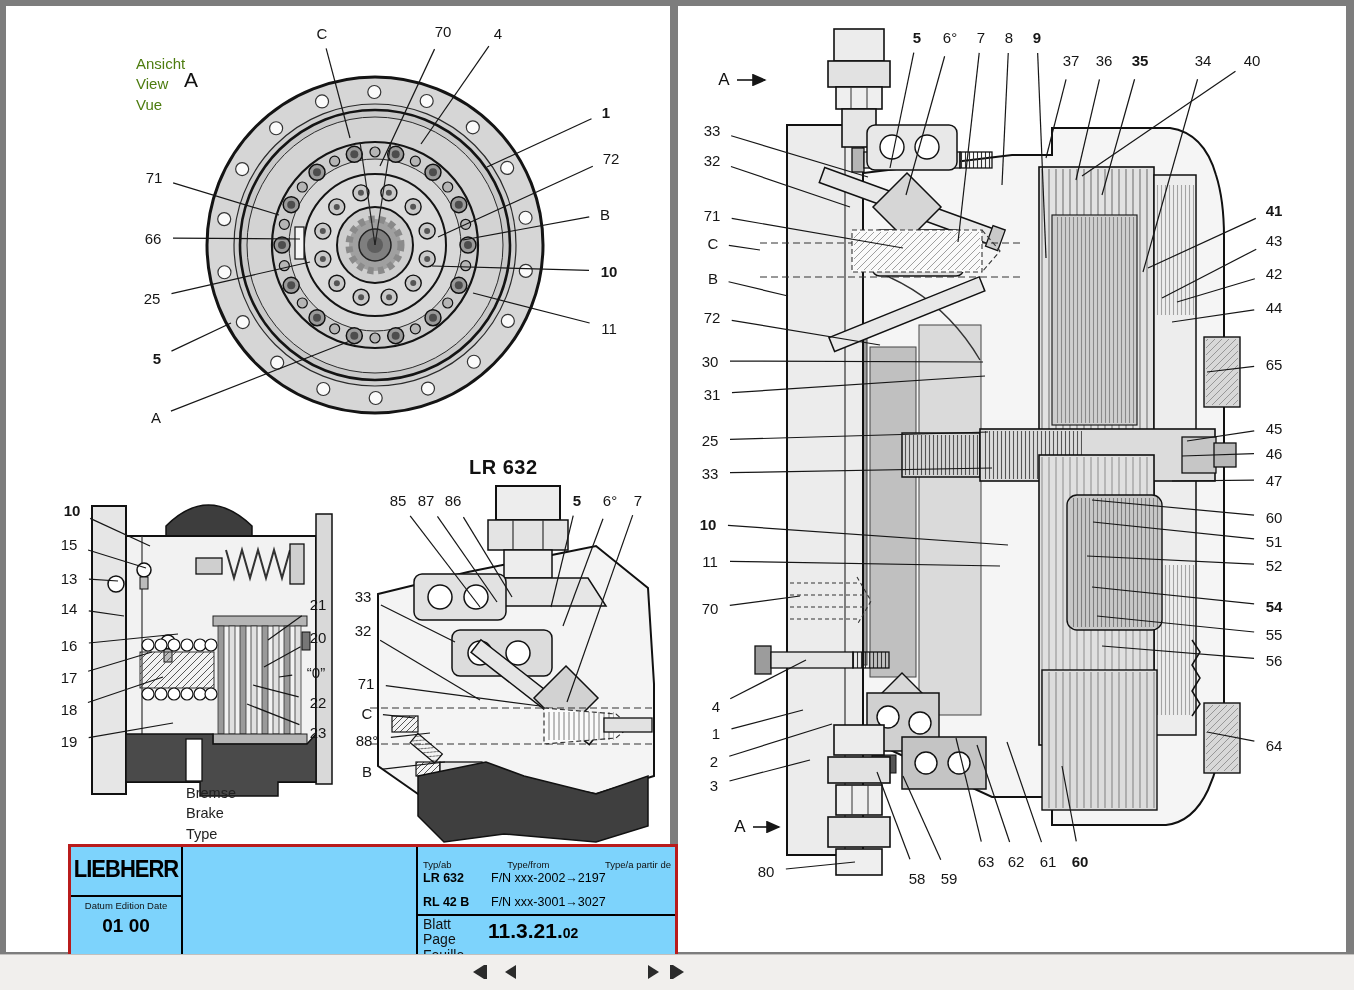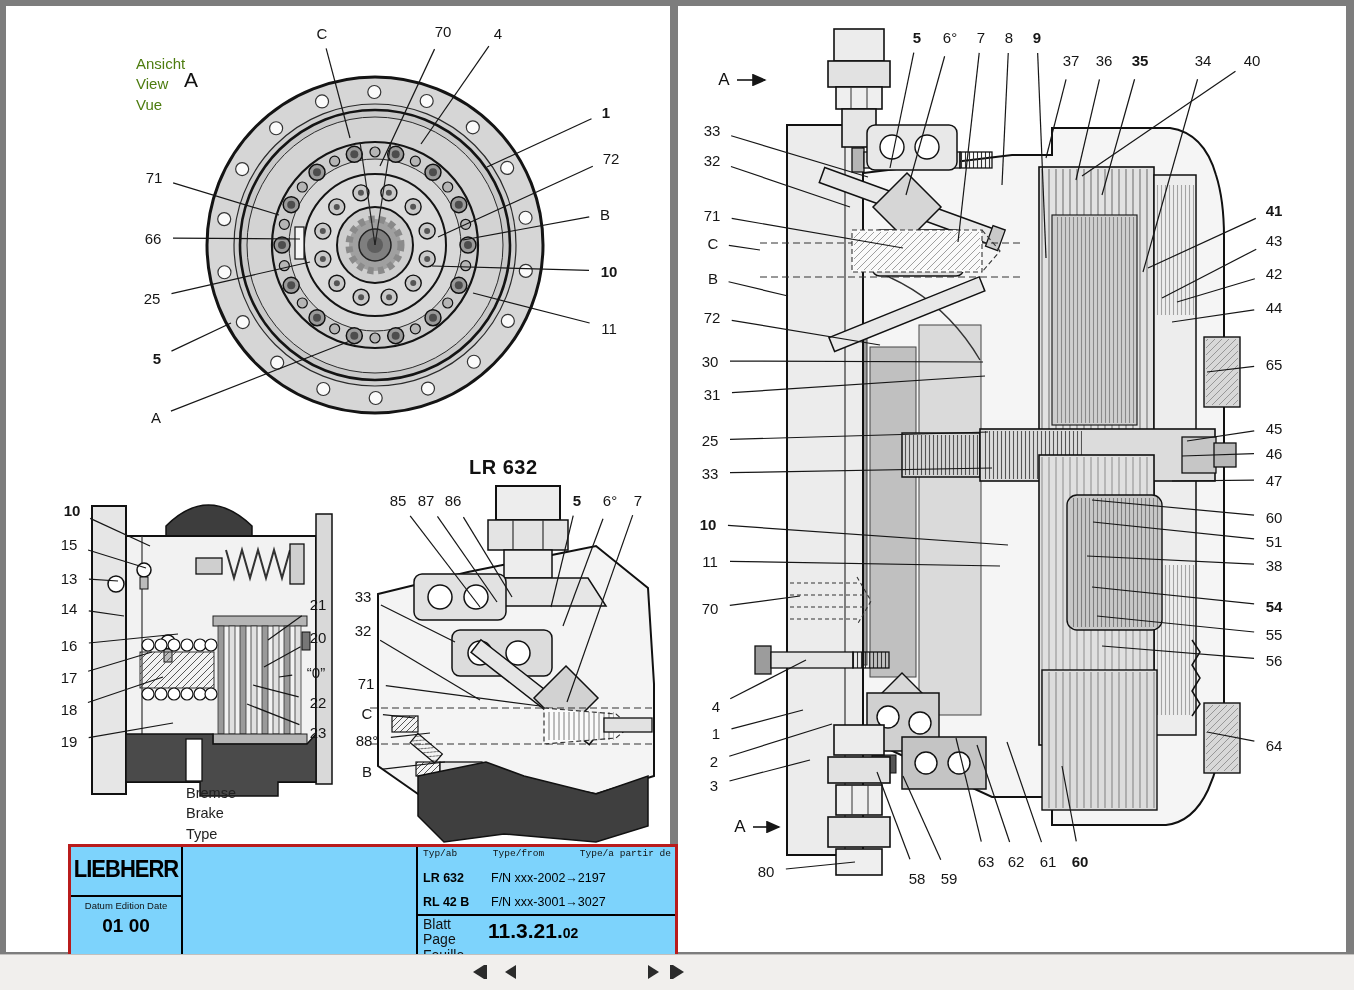--- a/index.html
+++ b/index.html
@@ -26,21 +26,21 @@
            font-size:22px;letter-spacing:-1px;transform:scaleY(1.05);font-family:"Liberation Sans",sans-serif;}
   #tb-date-rule{position:absolute;left:0;top:48px;width:100%;border-top:2px solid #000;}
   #tb-date-hdr{position:absolute;left:0;top:53px;width:100%;text-align:center;font-size:9.5px;color:#111;}
   #tb-date-val{position:absolute;left:0;top:68px;width:100%;text-align:center;font-size:19px;font-weight:bold;}
   #tb-col2{position:absolute;left:112px;top:0;width:233px;height:100%;}
   #tb-name-hdr{position:absolute;left:6px;top:3px;font-size:9.5px;color:#111;}
   #tb-name1{position:absolute;left:6px;top:18px;width:222px;font-size:18.5px;font-weight:bold;display:flex;justify-content:space-between;}
   #tb-name2{position:absolute;left:6px;top:44px;font-size:18.5px;font-weight:bold;}
   #tb-name3{position:absolute;left:6px;top:68px;font-size:18.5px;font-weight:bold;}
   #tb-col3{position:absolute;left:345px;top:0;right:0;height:100%;border-left:2px solid #000;}
-  #tb-type-hdr{position:absolute;left:5px;top:1px;right:4px;font-size:9.5px;color:#111;display:flex;justify-content:space-between;font-family:Liberation Mono, monospace;}
+  #tb-type-hdr{position:absolute;left:5px;top:12px;right:4px;font-size:9.5px;color:#111;display:flex;justify-content:space-between;}
   .tb-type-row{position:absolute;left:5px;right:4px;font-size:12.5px;display:flex;}
   .tb-type-row .m{font-weight:bold;width:68px;}
   #tb-row1{top:24px;} #tb-row2{top:48px;}
   #tb-sheet-rule{position:absolute;left:0;top:67px;width:100%;border-top:2px solid #000;}
   #tb-sheet-hdr{position:absolute;left:5px;top:70px;font-size:14px;line-height:1.1;color:#111;}
   #tb-sheet-num{position:absolute;left:70px;top:72px;font-size:21px;font-weight:bold;}
   #tb-sheet-num .small{font-size:14px;}
   
   #toolbar{position:absolute;left:0;top:954px;width:1354px;height:36px;background:#f1efed;
            border-top:1px solid #c2c0be;}
@@ -586,21 +586,21 @@
     <div class="callout bold" style="left: 1274px; top: 210px;">41</div>
     <div class="callout" style="left: 1274px; top: 240px;">43</div>
     <div class="callout" style="left: 1274px; top: 273px;">42</div>
     <div class="callout" style="left: 1274px; top: 307px;">44</div>
     <div class="callout" style="left: 1274px; top: 364px;">65</div>
     <div class="callout" style="left: 1274px; top: 428px;">45</div>
     <div class="callout" style="left: 1274px; top: 453px;">46</div>
     <div class="callout" style="left: 1274px; top: 480px;">47</div>
     <div class="callout" style="left: 1274px; top: 517px;">60</div>
     <div class="callout" style="left: 1274px; top: 541px;">51</div>
-    <div class="callout" style="left: 1274px; top: 565px;">38</div>
+    <div class="callout" style="left: 1274px; top: 565px;">52</div>
     <div class="callout bold" style="left: 1274px; top: 606px;">54</div>
     <div class="callout" style="left: 1274px; top: 634px;">55</div>
     <div class="callout" style="left: 1274px; top: 660px;">56</div>
     <div class="callout" style="left: 1274px; top: 745px; text-align: right;">64</div>
     <div class="callout" style="left: 766px; top: 871px;">80</div>
     <div class="callout" style="left: 917px; top: 878px;">58</div>
     <div class="callout" style="left: 949px; top: 878px;">59</div>
     <div class="callout" style="left: 986px; top: 861px;">63</div>
     <div class="callout" style="left: 1016px; top: 861px;">62</div>
     <div class="callout" style="left: 1048px; top: 861px;">61</div>

